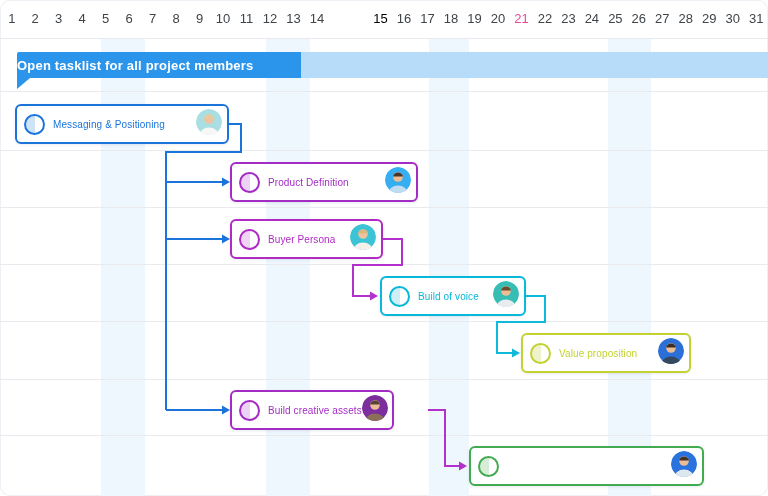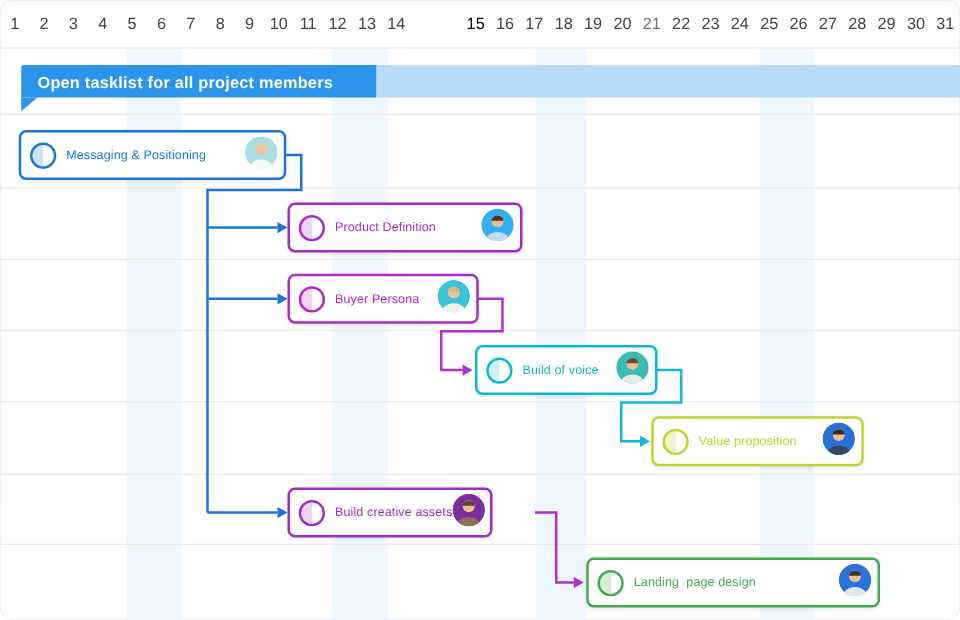--- a/index.html
+++ b/index.html
@@ -17,21 +17,21 @@
     flex:1 1 0;text-align:center;line-height:38px;
     font-size:13px;color:#3f4449;
   }
   .stripe{position:absolute;top:38px;height:458px;z-index:0;}
   .gridline{position:absolute;left:0;width:768px;height:1px;z-index:1;}
   .banner{
     position:absolute;left:17px;top:52px;width:284px;height:26px;z-index:2;
     display:flex;align-items:center;border-radius:2px 0 0 0;
   }
   .banner-label{
-    padding-left:13px;font-size:13px;font-weight:bold;color:#ffffff;
+    font-size:13px;font-weight:bold;color:#ffffff;
     white-space:nowrap;letter-spacing:.2px;
   }
   .banner-ext{position:absolute;left:301px;top:52px;width:467px;height:26px;z-index:2;}
   .banner-tail{
     position:absolute;left:17px;top:78px;width:0;height:0;z-index:2;
     border-right:13px solid transparent;
   }
   #connectors{position:absolute;left:0;top:0;z-index:3;pointer-events:none;}
   .task-card{
     position:absolute;height:40px;z-index:4;background:#fff;
@@ -65,21 +65,21 @@
       <span class="day" style="color: rgb(63, 68, 73);">11</span>
       <span class="day" style="color: rgb(63, 68, 73);">12</span>
       <span class="day" style="color: rgb(63, 68, 73);">13</span>
       <span class="day" style="color: rgb(63, 68, 73);">14</span>
       <span class="day" style="color: #000000; margin-left: 40px;">15</span>
       <span class="day" style="color: rgb(63, 68, 73);">16</span>
       <span class="day" style="color: rgb(63, 68, 73);">17</span>
       <span class="day" style="color: rgb(63, 68, 73);">18</span>
       <span class="day" style="color: rgb(63, 68, 73);">19</span>
       <span class="day" style="color: rgb(63, 68, 73);">20</span>
-      <span class="day" style="color: #737373;">21</span>
+      <span class="day" style="color: #ec4899;">21</span>
       <span class="day" style="color: rgb(63, 68, 73);">22</span>
       <span class="day" style="color: rgb(63, 68, 73);">23</span>
       <span class="day" style="color: rgb(63, 68, 73);">24</span>
       <span class="day" style="color: rgb(63, 68, 73);">25</span>
       <span class="day" style="color: rgb(63, 68, 73);">26</span>
       <span class="day" style="color: rgb(63, 68, 73);">27</span>
       <span class="day" style="color: rgb(63, 68, 73);">28</span>
       <span class="day" style="color: rgb(63, 68, 73);">29</span>
       <span class="day" style="color: rgb(63, 68, 73);">30</span>
       <span class="day" style="color: rgb(63, 68, 73);">31</span>
@@ -222,21 +222,20 @@
             <g clip-path="url(#ac5)">
               <circle cx="13" cy="13" r="13" fill="#7c2d9e"></circle>
               <path d="M3,27 a10,8.5 0 0 1 20,0 z" fill="#8a6f5a"></path>
               <circle cx="13" cy="10" r="4.8" fill="#edbd96"></circle>
               <path d="M8.15,9.6 a4.85,4.2 0 0 1 9.7,0 z" fill="#584434"></path>
             </g>
           </svg></span>
       </div>
       <div class="task-card" style="left: 469px; top: 446px; width: 235px; border-color: rgb(66, 170, 79);">
         <span class="status-circle" style="border-color: rgb(66, 170, 79); background: linear-gradient(90deg, rgb(214, 237, 216) 0px, rgb(214, 237, 216) 50%, rgb(255, 255, 255) 50%);"></span>
-        <span class="task-label" style="color: rgb(66, 170, 79);">Landing  page design</span>
         <span class="avatar"><svg width="26" height="26" viewBox="0 0 26 26">
             <defs>
               <clipPath id="ac6">
                 <circle cx="13" cy="13" r="13"></circle>
               </clipPath>
             </defs>
             <g clip-path="url(#ac6)">
               <circle cx="13" cy="13" r="13" fill="#2a72dd"></circle>
               <path d="M3,27 a10,8.5 0 0 1 20,0 z" fill="#dfe7ee"></path>
               <circle cx="13" cy="10" r="4.8" fill="#edbd96"></circle>

